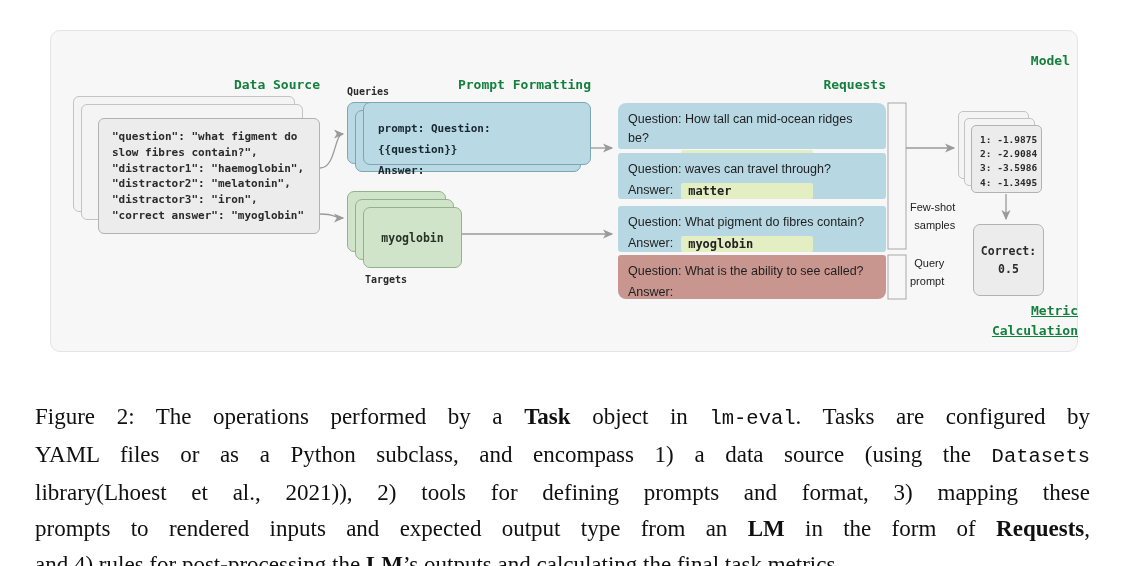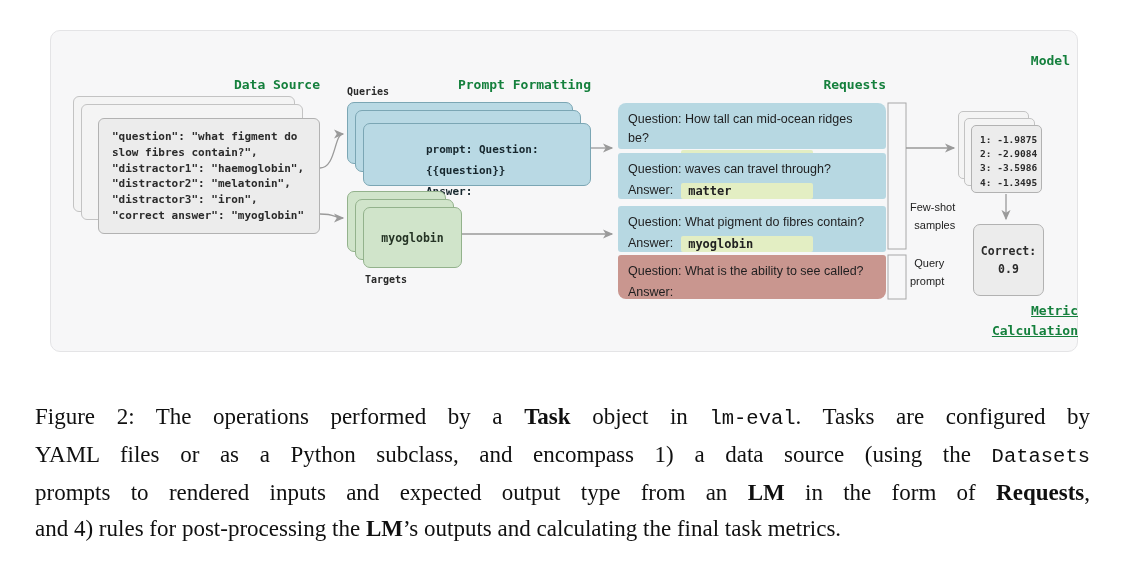--- a/index.html
+++ b/index.html
@@ -84,21 +84,21 @@
       <div>"distractor3": "iron",</div>
       <div>"correct answer": "myoglobin"</div>
     </div>
   </div>
 
   <div class="abs diag-title" style="left:312px;top:44px;width:228px;">Prompt Formatting</div>
   <div class="abs small-mono-label" style="left:296px;top:55px;text-align:right;">Queries</div>
 
   <div class="abs blue-card" style="left:296px;top:71px;width:226px;height:62px;"></div>
   <div class="abs blue-card" style="left:304px;top:79px;width:226px;height:62px;"></div>
-  <div class="abs blue-card" style="left:312px;top:92px;width:228px;height:63px;padding-left:48px;">
+  <div class="abs blue-card" style="left:312px;top:71px;width:228px;height:63px;">
     <div class="prompt-text">
       <div>prompt: Question: {{question}}</div>
       <div>Answer:</div>
     </div>
   </div>
 
   <div class="abs green-card" style="left:296px;top:160px;width:99px;height:61px;"></div>
   <div class="abs green-card" style="left:304px;top:168px;width:99px;height:61px;"></div>
   <div class="abs green-card" style="left:312px;top:176px;width:99px;height:61px;display:flex;align-items:center;justify-content:center;">
     <span style="font:600 11.5px 'DejaVu Sans Mono','Liberation Mono',monospace;color:#253425;">myoglobin</span>
@@ -153,26 +153,27 @@
     <div class="mo-text">
       <div>1: -1.9875</div>
       <div>2: -2.9084</div>
       <div>3: -3.5986</div>
       <div>4: -1.3495</div>
     </div>
   </div>
 
   <div class="abs correct-box" style="left:922px;top:193px;width:71px;height:72px;">
     <div>Correct:</div>
-    <div>0.9</div>
+    <div>0.5</div>
   </div>
   <div class="abs diag-title" style="left:887px;top:270px;width:140px;text-decoration:underline;">
     <div>Metric</div>
     <div>Calculation</div>
   </div>
 </div>
 
 <div class="abs caption">
   <div class="cap-line cap-just"><span>Figure 2: The operations performed by a </span><span class="cap-b">Task</span><span> object in </span><span class="cap-m">lm-eval</span><span>. Tasks are configured by</span></div>
   <div class="cap-line cap-just"><span>YAML files or as a Python subclass, and encompass 1) a data source (using the </span><span class="cap-m">Datasets</span></div>
+  <div class="cap-line cap-just"><span>library(Lhoest et al., 2021)), 2) tools for defining prompts and format, 3) mapping these</span></div>
   <div class="cap-line cap-just"><span>prompts to rendered inputs and expected output type from an </span><span class="cap-b">LM</span><span> in the form of </span><span class="cap-b">Requests</span><span>,</span></div>
   <div class="cap-line"><span>and 4) rules for post-processing the </span><span class="cap-b">LM</span><span>’s outputs and calculating the final task metrics.</span></div>
 </div>
 
 </body></html>

